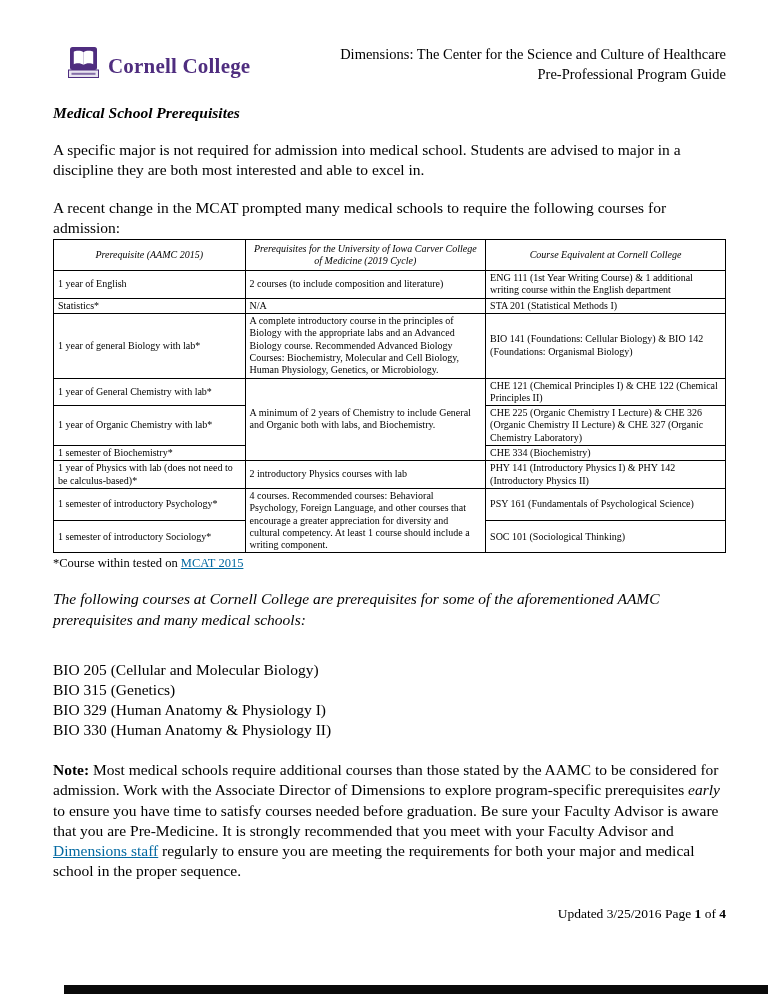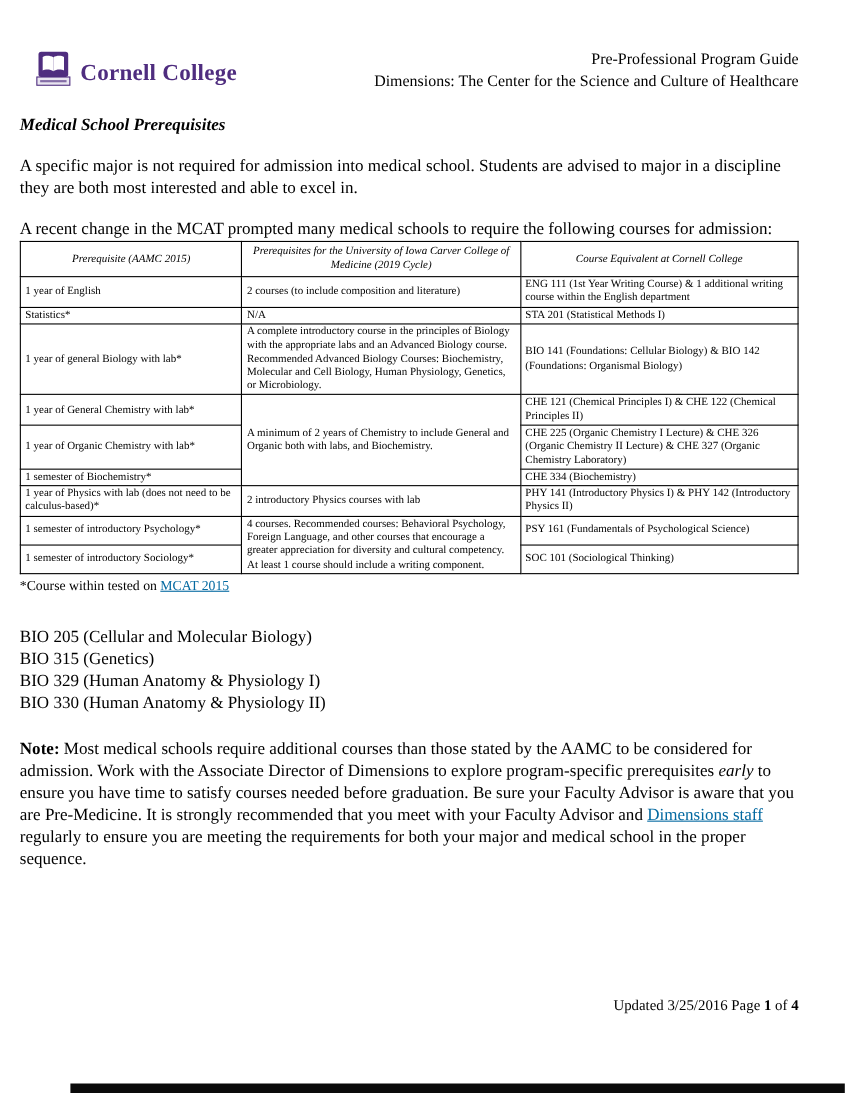--- a/index.html
+++ b/index.html
@@ -2,21 +2,21 @@
 <html><head>
 <meta charset="utf-8">
 <style>
   * { margin: 0; padding: 0; box-sizing: border-box; }
   html, body { background: #ffffff; }
   body {
     width: 768px; height: 994px;
     font-family: "Liberation Serif", serif;
     color: #000; position: relative; overflow: hidden;
   }
-  .page { position: relative; width: 768px; height: 994px; padding: 44px 42px 0 18px; }
+  .page { position: relative; width: 768px; height: 994px; padding: 44px 42px 0 53px; }
 
   .doc-header { display: flex; justify-content: space-between; align-items: flex-start; }
   .logo { display: flex; align-items: center; gap: 7px; margin-left: 14px; margin-top: 2px; }
   .logo-text { color: #4F2D7F; font-weight: 700; font-size: 21px; letter-spacing: 0.2px; white-space: nowrap; }
   .header-right { text-align: right; font-size: 14.5px; line-height: 1.4; }
 
   .title { text-align: center; font-size: 33px; font-weight: 700; margin-top: 20px; }
   .section-heading { font-size: 15.5px; font-weight: 700; font-style: italic; margin-top: 18px; }
   .body-text { font-size: 15.5px; line-height: 1.3; margin-top: 18px; }
 
@@ -54,22 +54,22 @@
           <rect x="3" y="1" width="27" height="23" rx="2.5" fill="#4F2D7F"></rect>
           <path d="M16.5 6.2 C14 4.4, 9 4.4, 6.8 5.8 L6.8 18.2 C9 16.8, 14 16.8, 16.5 18.8 Z" fill="#FFFFFF"></path>
           <path d="M16.5 6.2 C19 4.4, 24 4.4, 26.2 5.8 L26.2 18.2 C24 16.8, 19 16.8, 16.5 18.8 Z" fill="#FFFFFF"></path>
           <rect x="1.5" y="24" width="30" height="7.5" fill="#E9E5F0" stroke="#4F2D7F" stroke-width="1"></rect>
           <rect x="4.5" y="26.8" width="24" height="2" fill="#4F2D7F" opacity="0.65"></rect>
         </svg>
       </span>
       <span class="logo-text">Cornell College</span>
     </div>
     <div class="header-right">
+      <div>Dimensions: The Center for the Science and Culture of Healthcare</div>
       <div>Pre-Professional Program Guide</div>
-      <div>Dimensions: The Center for the Science and Culture of Healthcare</div>
     </div>
   </div>
 
 
   <h2 class="section-heading">Medical School Prerequisites</h2>
 
   <p class="body-text">A specific major is not required for admission into medical school. Students are advised to major in a discipline they are both most interested and able to excel in.</p>
   <p class="body-text">A recent change in the MCAT prompted many medical schools to require the following courses for admission:</p>
 
   <table class="prereq-table">
@@ -123,20 +123,21 @@
         <td>1 semester of introductory Sociology*</td>
         <td>SOC 101 (Sociological Thinking)</td>
       </tr>
     </tbody>
   </table>
 
   <div class="footnote">
     <span>*Course within tested on </span><a class="link" href="#">MCAT 2015</a>
   </div>
 
+  <p class="body-text italic aamc-intro">The following courses at Cornell College are prerequisites for some of the aforementioned AAMC prerequisites and many medical schools:</p>
   <div class="course-list">
     <div>BIO 205 (Cellular and Molecular Biology)</div>
     <div>BIO 315 (Genetics)</div>
     <div>BIO 329 (Human Anatomy &amp; Physiology I)</div>
     <div>BIO 330 (Human Anatomy &amp; Physiology II)</div>
   </div>
 
   <p class="body-text note">
     <span class="bold">Note:</span><span> Most medical schools require additional courses than those stated by the AAMC to be considered for admission. Work with the Associate Director of Dimensions to explore program-specific prerequisites </span><span class="italic">early</span><span> to ensure you have time to satisfy courses needed before graduation. Be sure your Faculty Advisor is aware that you are Pre-Medicine. It is strongly recommended that you meet with your Faculty Advisor and </span><a class="link" href="#">Dimensions staff</a><span> regularly to ensure you are meeting the requirements for both your major and medical school in the proper sequence.</span>
   </p>

